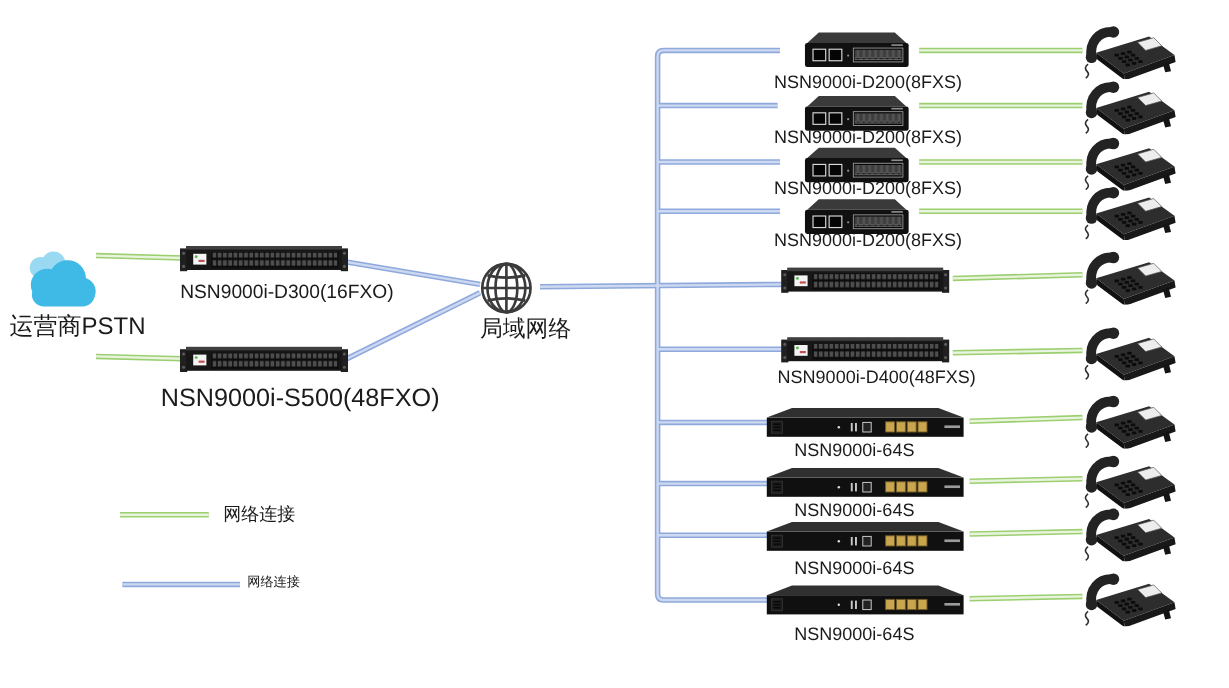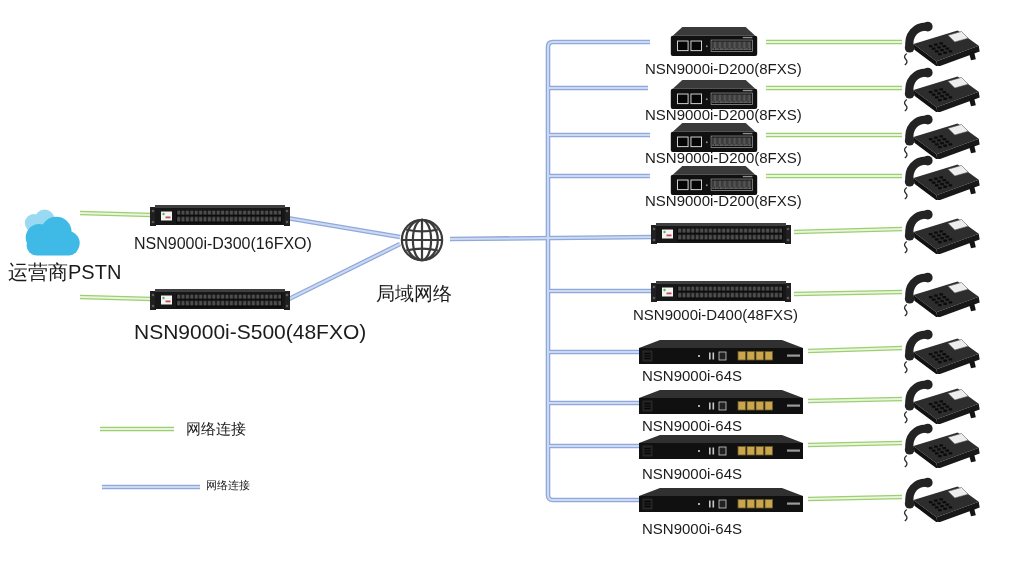--- a/index.html
+++ b/index.html
@@ -3,21 +3,21 @@
 <meta charset="utf-8">
 <style>
   html,body{margin:0;padding:0;background:#fff;}
   .canvas{
     position:relative;width:1024px;height:573px;background:#ffffff;overflow:hidden;
     font-family:"Liberation Sans","DejaVu Sans",sans-serif;color:#1b1b1b;
   }
   #wires{position:absolute;left:0;top:0;width:1024px;height:573px;}
   .node{position:absolute;}
   .label{position:absolute;white-space:nowrap;line-height:1.15;}
-  .center{text-align:left;}
+  .center{text-align:right;}
   
   g.lines-net path{stroke:var(--network-line);stroke-width:4.6;fill:none;stroke-linejoin:round;}
   g.lines-net.inner path{stroke:var(--network-line-inner);stroke-width:2;}
   g.lines-phone path{stroke:var(--phone-line);stroke-width:4.6;fill:none;stroke-linejoin:round;}
   g.lines-phone.inner path{stroke:var(--phone-line-inner);stroke-width:2;}
   .cloud-light-part *{fill:var(--cloud-light);}
   .cloud-main-part *{fill:var(--cloud-main);}
 </style>
 </head>
 <body>
@@ -204,21 +204,21 @@
   <div class="label center" style="left:134px;top:235px;width:194px;font-size:16px">NSN9000i-D300(16FXO)</div>
 
   <svg class="node" style="left:150px;top:286px" width="140" height="26">
       <use href="#sym-rack"></use>
     </svg>
   <div class="label center" style="left:134px;top:320px;width:194px;font-size:21px">NSN9000i-S500(48FXO)</div>
 
   <svg class="node" style="left:399px;top:217px" width="46" height="46">
       <use href="#sym-globe"></use>
     </svg>
-  <div class="label center" style="left:376px;top:283px;width:100px;font-size:19px">局域网络</div>
+  <div class="label center" style="left:376px;top:264px;width:100px;font-size:19px">局域网络</div>
 
   <svg class="node" style="left:666px;top:23px" width="96" height="37">
       <use href="#sym-d200"></use>
     </svg>
   <div class="label center" style="left:645px;top:60px;width:148px;font-size:15px">NSN9000i-D200(8FXS)</div>
 
   <svg class="node" style="left:666px;top:76px" width="96" height="37">
       <use href="#sym-d200"></use>
     </svg>
   <div class="label center" style="left:645px;top:106px;width:148px;font-size:15px">NSN9000i-D200(8FXS)</div>
@@ -233,21 +233,21 @@
     </svg>
   <div class="label center" style="left:645px;top:192px;width:148px;font-size:15px">NSN9000i-D200(8FXS)</div>
 
   <svg class="node" style="left:650px;top:220px" width="142" height="26">
       <use href="#sym-rack"></use>
     </svg>
 
   <svg class="node" style="left:650px;top:278px" width="142" height="26">
       <use href="#sym-rack"></use>
     </svg>
-  <div class="label center" style="left:633px;top:306px;width:150px;font-size:15px">NSN9000i-D400(48FXS)</div>
+  <div class="label center" style="left:648px;top:306px;width:150px;font-size:15px">NSN9000i-D400(48FXS)</div>
 
   <svg class="node" style="left:635px;top:337px" width="172" height="30">
       <use href="#sym-server"></use>
     </svg>
   <div class="label center" style="left:642px;top:367px;width:120px;font-size:15px">NSN9000i-64S</div>
 
   <svg class="node" style="left:635px;top:387px" width="172" height="30">
       <use href="#sym-server"></use>
     </svg>
   <div class="label center" style="left:642px;top:417px;width:120px;font-size:15px">NSN9000i-64S</div>

